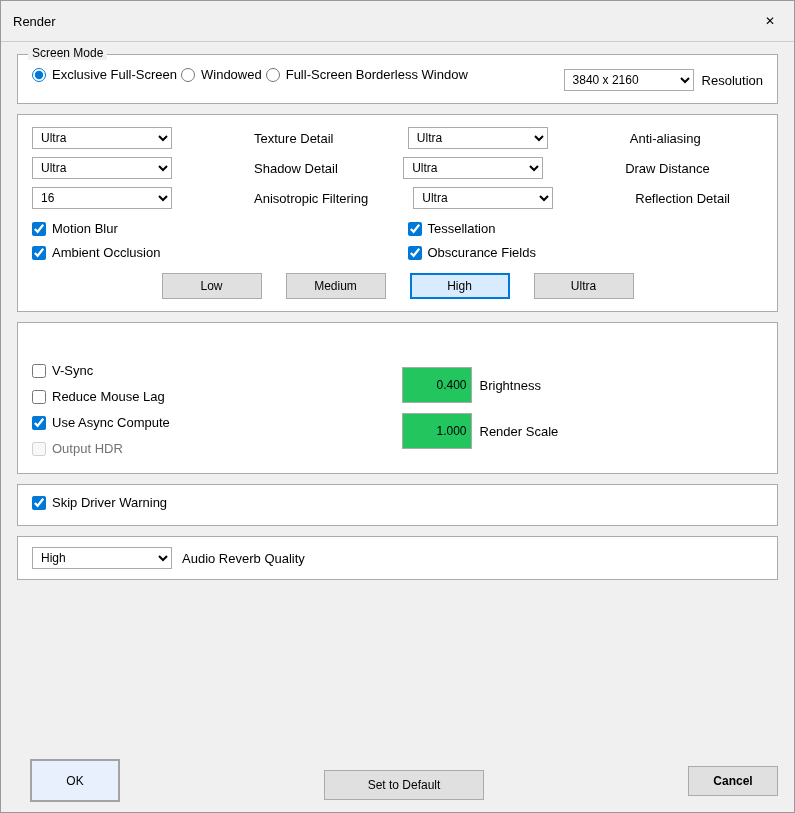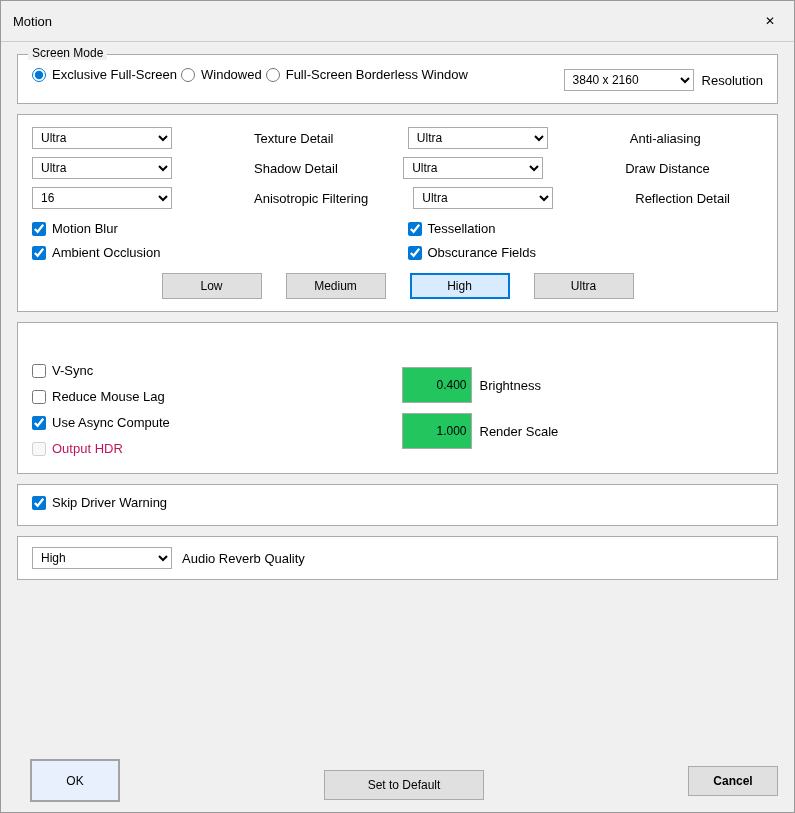--- a/index.html
+++ b/index.html
@@ -179,34 +179,34 @@
     .btn-cancel {
       width: 90px;
       height: 30px;
       border: 1px solid #aaa;
       background: #e0e0e0;
       cursor: pointer;
       font-size: 12px;
       font-weight: bold;
     }
     .disabled-text {
-      color: #be185d;
+      color: #737373;
       text-align: right;
     }
     select {
       appearance: auto;
     }
   </style>
 </head>
 <body>
 
 <div class="dialog">
 
   <div class="title-bar">
-    <span class="title-bar-text">Motion</span>
+    <span class="title-bar-text">Render</span>
     <button class="close-btn">✕</button>
   </div>
 
   <div class="dialog-content">
 
     <div class="group-box screen-mode-group">
       <span class="group-box-label">Screen Mode</span>
 
       <div style="display:flex; align-items:flex-start; gap:20px;">
         <div style="display:flex; flex-direction:row; gap:4px; flex:1;">

